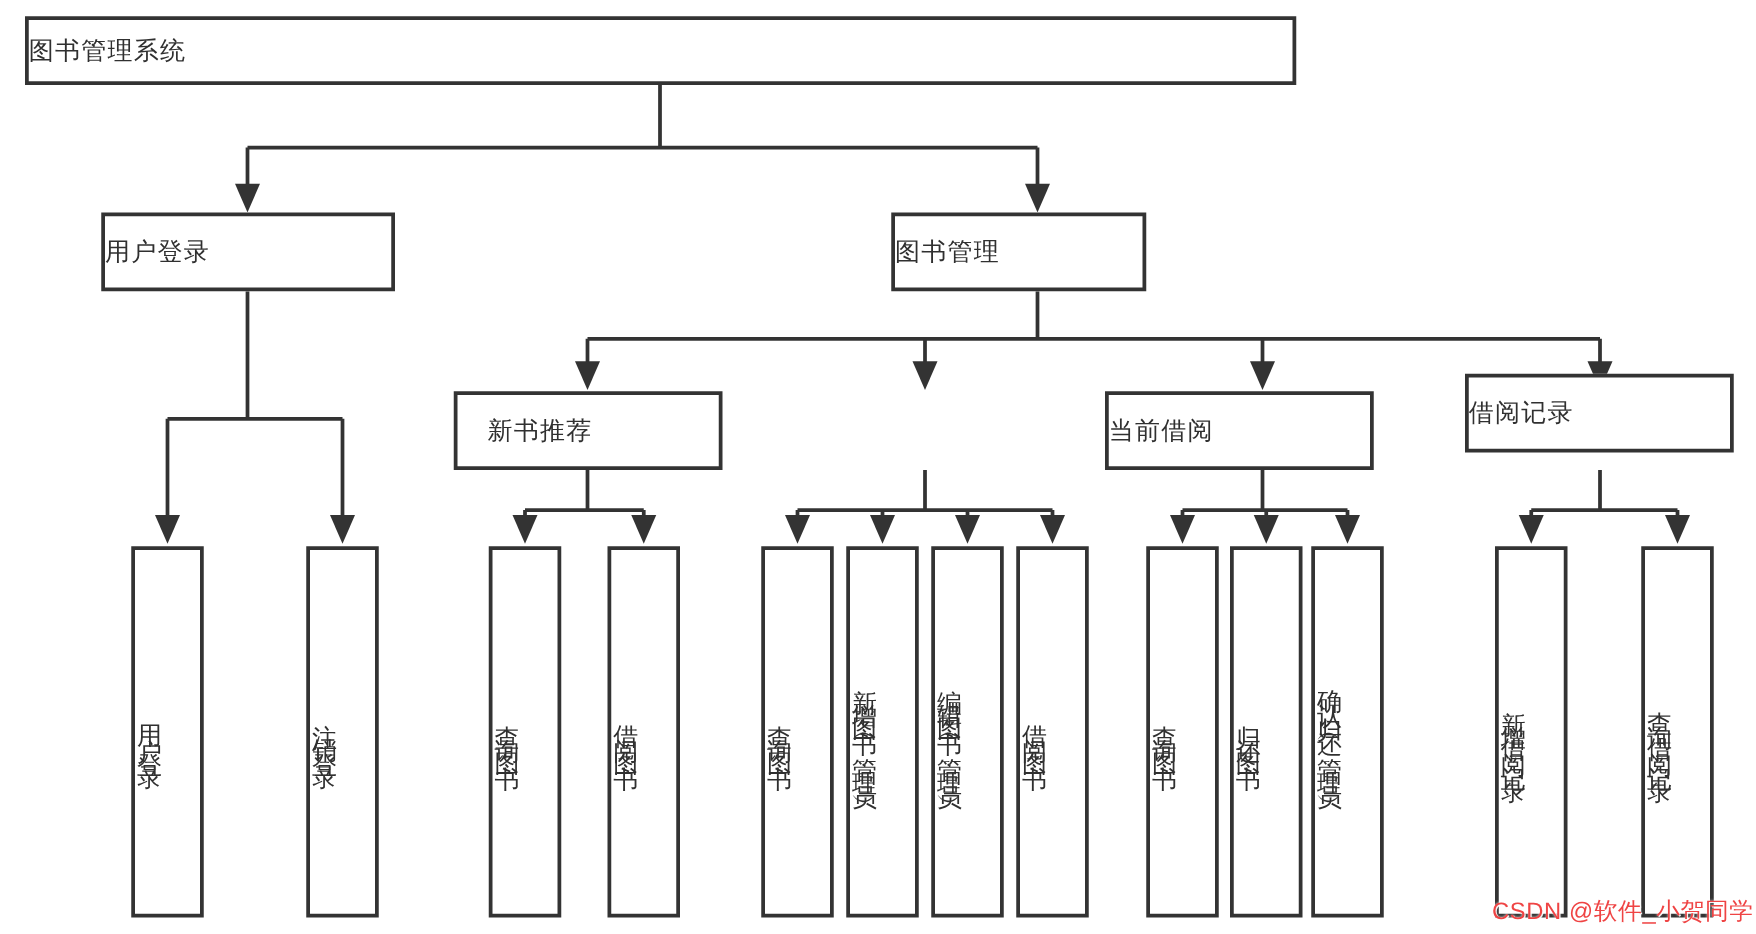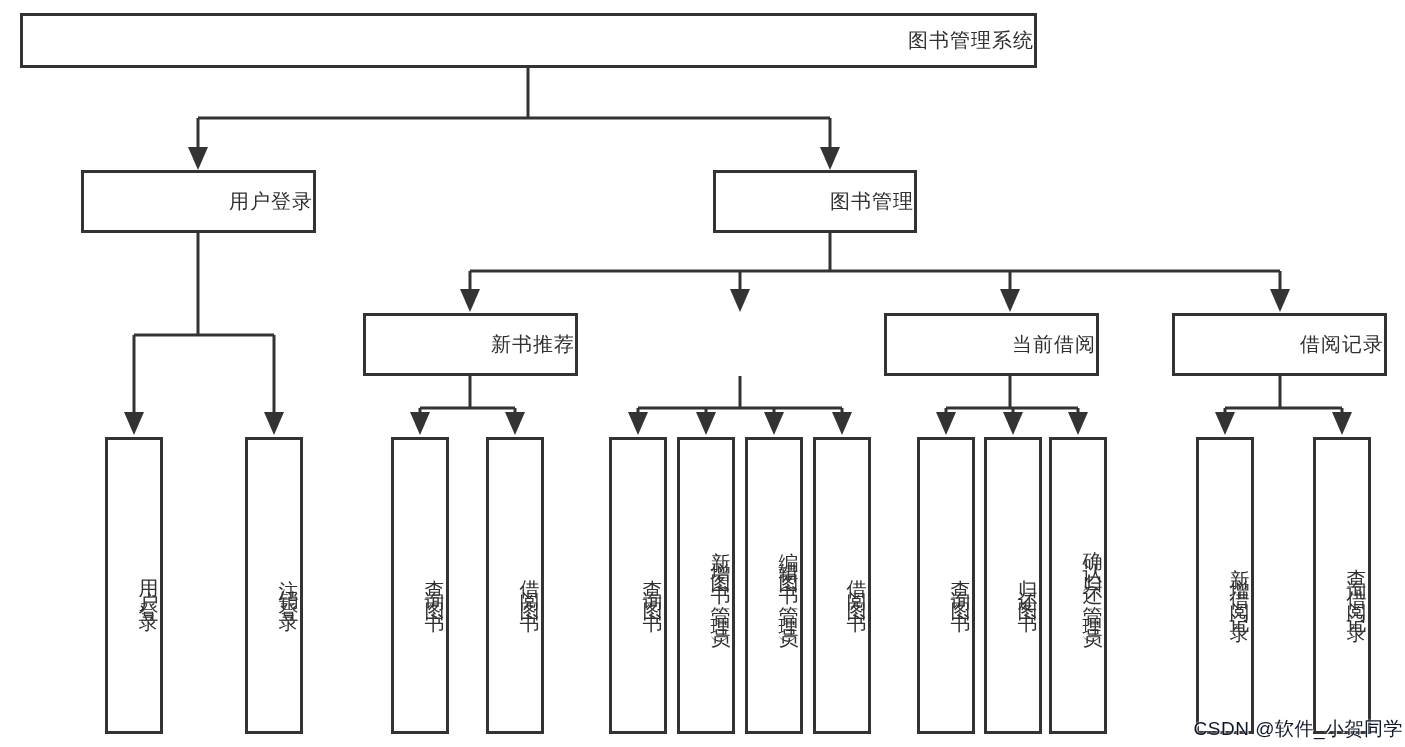--- a/index.html
+++ b/index.html
@@ -21,21 +21,21 @@
     width: 1405px; height: 747px;
     pointer-events: none;
   }
   .node {
     position: absolute;
     box-sizing: border-box;
     background: #ffffff;
     border: 3px solid #333333;
     display: flex;
     align-items: center;
-    justify-content: flex-end;
+    justify-content: flex-start;
     color: #303030;
   }
   .hnode {
     font-size: 20px;
     letter-spacing: 1px;
     white-space: nowrap;
   }
   .vnode {
     width: 58px;
     top: 437px;
@@ -47,34 +47,34 @@
     font-size: 20px;
     line-height: 1.1;
     letter-spacing: 11px;
     white-space: nowrap;
   }
   .watermark {
     position: absolute;
     right: 2px;
     bottom: 5px;
     font-size: 19px;
-    color: #0f172a;
+    color: #ef4444;
     letter-spacing: 0.5px;
     text-shadow: 0 0 2px #ffffff, 1px 1px 0 rgba(255,255,255,0.9);
     white-space: nowrap;
     z-index: 5;
   }
   
   #n-root            { left: 20px;   top: 13px;  width: 1017px; height: 55px; }
   #n-user-login      { left: 81px;   top: 170px; width: 235px;  height: 63px; }
   #n-book-mgmt       { left: 713px;  top: 170px; width: 204px;  height: 63px; }
   #n-new-book        { left: 363px;  top: 313px; width: 215px;  height: 63px; padding-left: 24px; }
   #n-book-borrow     { left: 633px;  top: 313px; width: 215px;  height: 63px; }
   #n-current-borrow  { left: 884px;  top: 313px; width: 215px;  height: 63px; }
-  #n-borrow-record   { left: 1172px; top: 313px; width: 215px;  height: 63px; }
+  #n-borrow-record   { left: 1172px; top: 299px; width: 215px;  height: 63px; }
   #l-user-login      { left: 105px; }
   #l-logout          { left: 245px; }
   #l-query-1         { left: 391px; }
   #l-borrow-1        { left: 486px; }
   #l-query-2         { left: 609px; }
   #l-add-book        { left: 677px; }
   #l-edit-book       { left: 745px; }
   #l-borrow-2        { left: 813px; }
   #l-query-3         { left: 917px; }
   #l-return-book     { left: 984px; }

